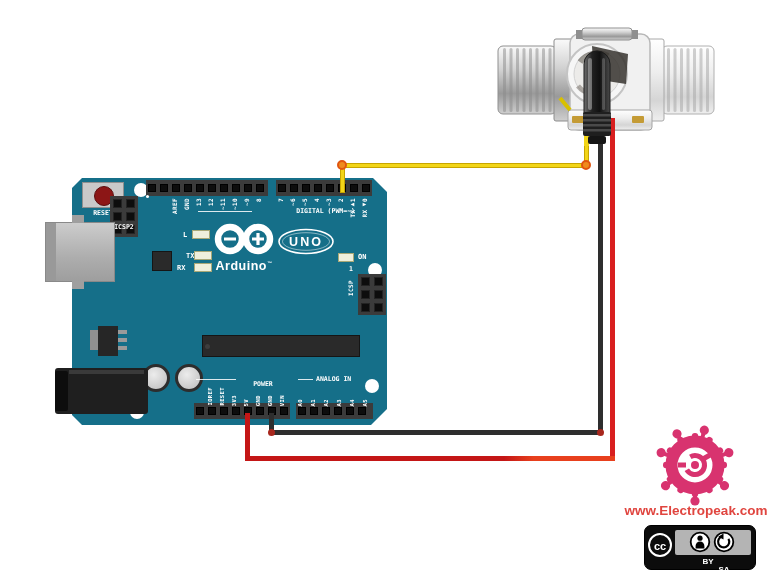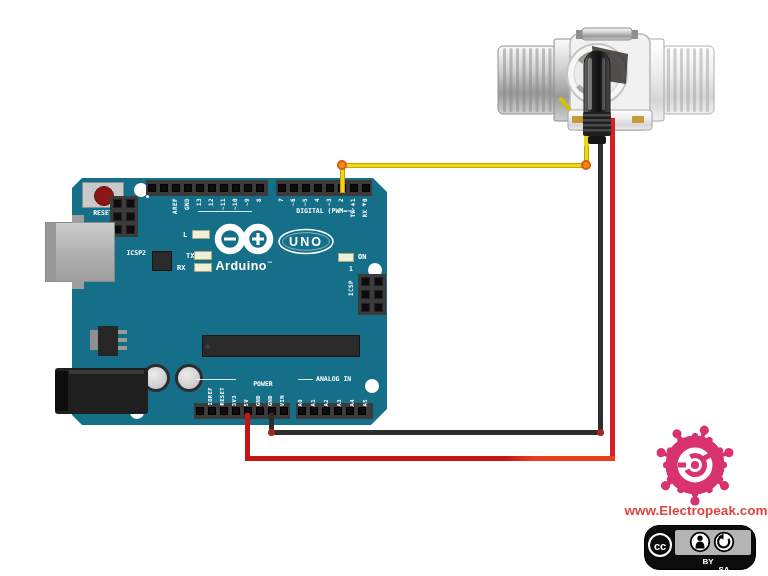--- a/index.html
+++ b/index.html
@@ -46,21 +46,21 @@
     <div class="cap" style="left:8px;top:32px;width:46px;text-align:center">RESET</div>
 
     <div class="icsp" style="left:38px;top:18px">
       <span></span>
         <span></span>
         <span></span>
         <span></span>
         <span></span>
         <span></span>
     </div>
-    <div class="cap" style="left:30px;top:72px;width:44px;text-align:right">ICSP2</div>
+    <div class="cap" style="left:30px;top:46px;width:44px;text-align:center">ICSP2</div>
 
     <div class="strip" style="left:74px;top:2px;width:122px">
       <span></span>
         <span></span>
         <span></span>
         <span></span>
         <span></span>
         <span></span>
         <span></span>
         <span></span>
@@ -345,21 +345,21 @@
     <g>
       <circle cx="45" cy="45" r="4" fill="#d8336f"></circle>
       <path d="M 40.3,36.8 A 9.5 9.5 0 1 1 36.8,49.8" fill="none" stroke="#d8336f" stroke-width="5"></path>
       <line x1="28" y1="45" x2="36" y2="45" stroke="#d8336f" stroke-width="5"></line>
       <line x1="53" y1="39" x2="60" y2="35" stroke="#d8336f" stroke-width="5"></line>
     </g>
   </svg>
 
   <div class="abs" style="left:622px;top:503px;width:148px;text-align:center;color:#e0453f;font:700 13.5px/1.2 'Liberation Sans',sans-serif">www.Electropeak.com</div>
 
-  <div class="abs" style="left:644px;top:525px;width:112px;height:45px;background:#0c0c0c;border:1px solid #000;border-radius:15px;z-index:2;box-sizing:border-box">
+  <div class="abs" style="left:644px;top:525px;width:112px;height:45px;background:#0c0c0c;border:1px solid #000;border-radius:7px;z-index:2;box-sizing:border-box">
     <div class="abs" style="left:30px;top:4px;width:76px;height:25px;background:#b4b4b4;border-radius:2px"></div>
     <div class="abs" style="left:3px;top:7px;width:24px;height:24px;border:2.5px solid #fff;border-radius:50%;color:#fff;font:700 11px/22px 'Liberation Sans',sans-serif;text-align:center;box-sizing:border-box">cc</div>
     <svg class="abs" style="left:44px;top:5px" width="22" height="22" viewBox="-11 -11 22 22">
       <circle r="9.3" fill="#fff" stroke="#000" stroke-width="1.8"></circle>
       <circle cx="0" cy="-3.8" r="2.6" fill="#000"></circle>
       <path d="M -4.4,6.6 v-2.5 a 4.4,4.7 0 0 1 8.8,0 v2.5 z" fill="#000"></path>
     </svg>
     <svg class="abs" style="left:68px;top:5px" width="22" height="22" viewBox="-11 -11 22 22">
       <circle r="9.3" fill="#fff" stroke="#000" stroke-width="1.8"></circle>
       <path d="M -1.8,-5.6 A 5.6,5.6 0 1 0 4.4,-3.2" fill="none" stroke="#000" stroke-width="2.2"></path>

